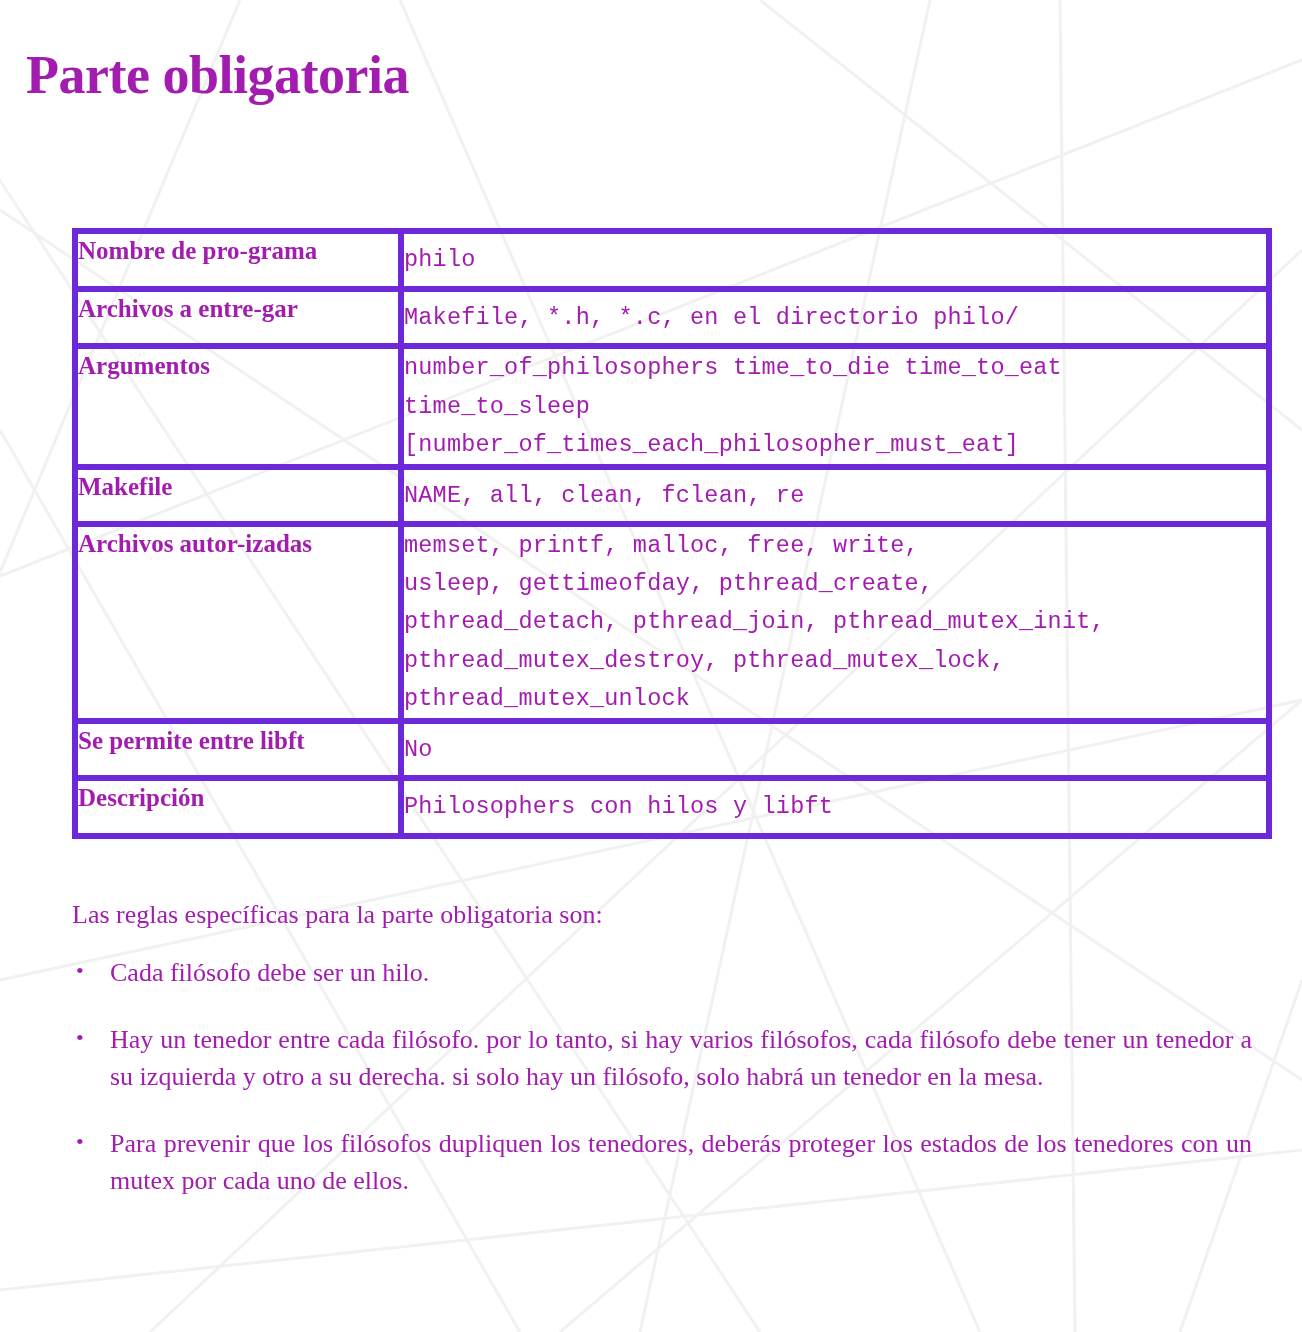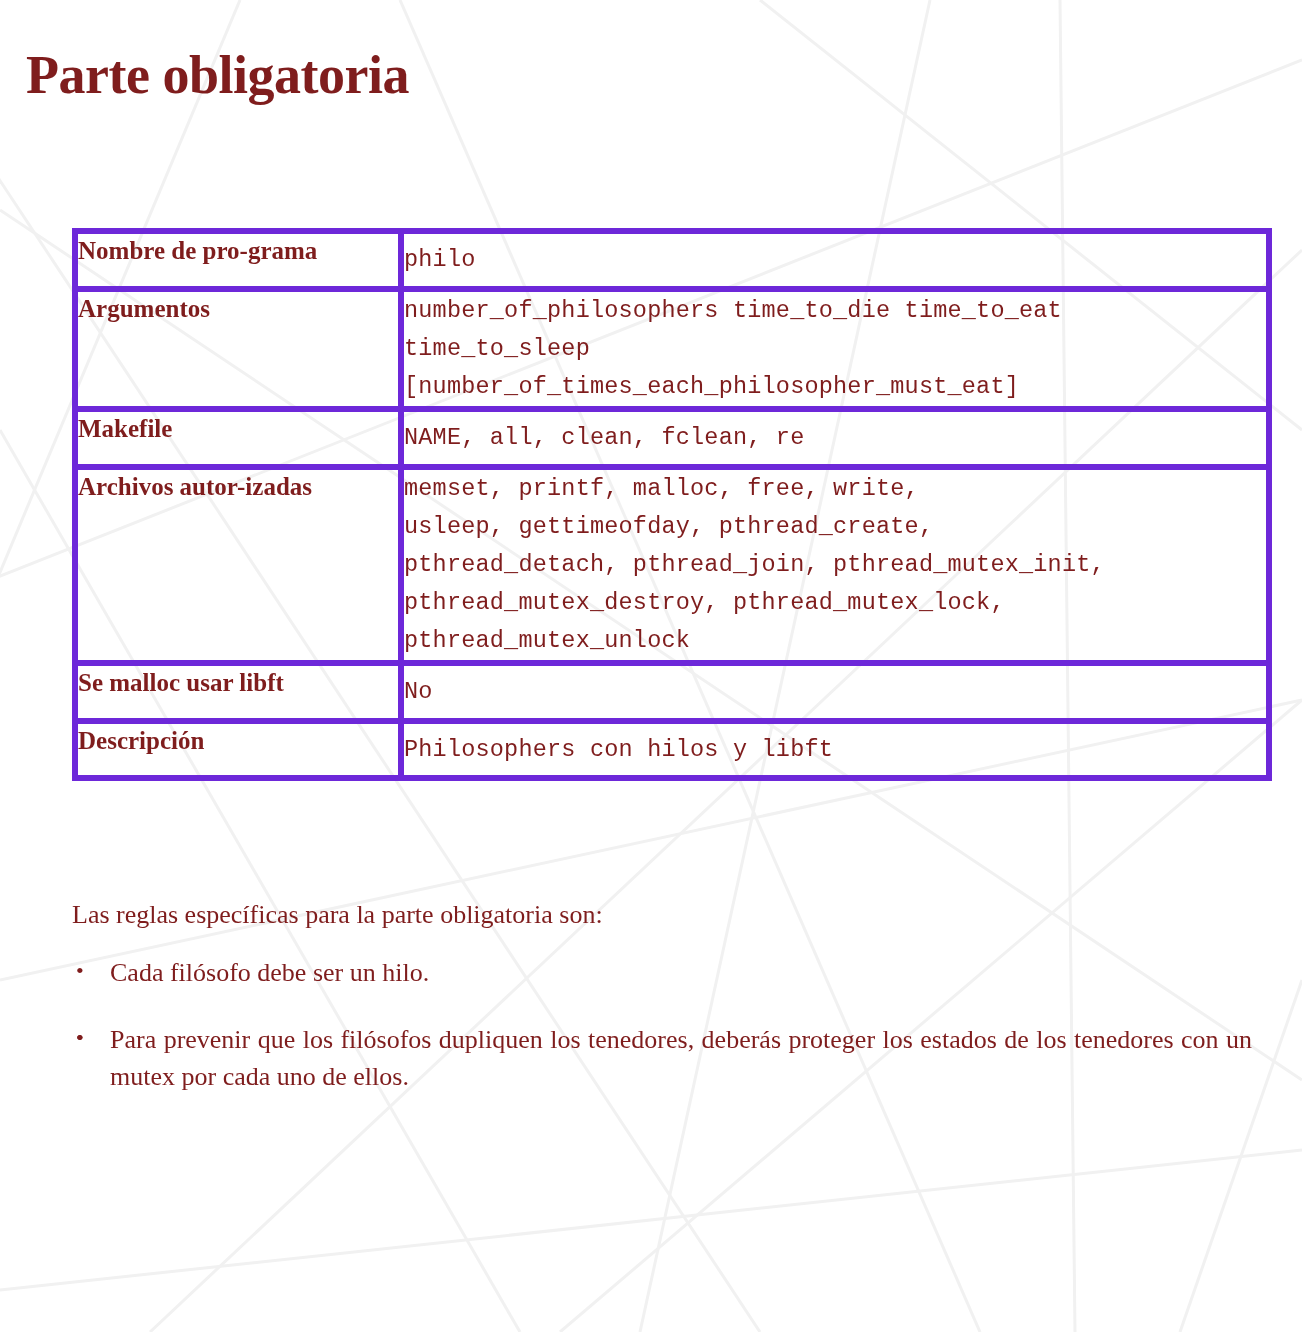--- a/index.html
+++ b/index.html
@@ -7,21 +7,21 @@
     padding: 0;
     background: #ffffff;
   }
   #page {
     position: relative;
     width: 1302px;
     height: 1332px;
     background: #ffffff;
     overflow: hidden;
     font-family: "Liberation Serif", "DejaVu Serif", serif;
-    color: #7f1d1d;
+    color: #a21caf;
   }
   #watermark {
     position: absolute;
     inset: 0;
     width: 1302px;
     height: 1332px;
     pointer-events: none;
     z-index: 0;
   }
   #content {
@@ -144,57 +144,62 @@
 
     <h1 class="page-title">Parte obligatoria</h1>
 
     <table class="spec-table">
       <tbody>
         <tr>
           <td class="cell-label">Nombre de pro-grama</td>
           <td class="cell-value single">philo</td>
         </tr>
         <tr>
+          <td class="cell-label">Archivos a entre-gar</td>
+          <td class="cell-value single">Makefile, *.h, *.c, en el directorio philo/</td>
+        </tr>
+        <tr>
           <td class="cell-label">Argumentos</td>
           <td class="cell-value">number_of_philosophers time_to_die time_to_eat
 time_to_sleep
 [number_of_times_each_philosopher_must_eat]</td>
         </tr>
         <tr>
           <td class="cell-label">Makefile</td>
           <td class="cell-value single">NAME, all, clean, fclean, re</td>
         </tr>
         <tr>
           <td class="cell-label">Archivos autor-izadas</td>
           <td class="cell-value">memset, printf, malloc, free, write,
 usleep, gettimeofday, pthread_create,
 pthread_detach, pthread_join, pthread_mutex_init,
 pthread_mutex_destroy, pthread_mutex_lock,
 pthread_mutex_unlock</td>
         </tr>
         <tr>
-          <td class="cell-label">Se malloc usar libft</td>
+          <td class="cell-label">Se permite entre libft</td>
           <td class="cell-value single">No</td>
         </tr>
         <tr>
           <td class="cell-label">Descripción</td>
           <td class="cell-value single">Philosophers con hilos y libft</td>
         </tr>
       </tbody>
     </table>
 
     <p class="intro">Las reglas específicas para la parte obligatoria son:</p>
 
     <ul class="rules-list">
       <li>
         <span class="bullet">•</span>
         <span>Cada filósofo debe ser un hilo.</span>
       </li>
       <li>
         <span class="bullet">•</span>
+        <span>Hay un tenedor entre cada filósofo. por lo tanto, si hay varios filósofos, cada filósofo debe tener un tenedor a su izquierda y otro a su derecha. si solo hay un filósofo, solo habrá un tenedor en la mesa.</span>
       </li>
       <li>
         <span class="bullet">•</span>
         <span>Para prevenir que los filósofos dupliquen los tenedores, deberás proteger los estados de los tenedores con un mutex por cada uno de ellos.</span>
       </li>
     </ul>
 
   </div>
 </div>
 

